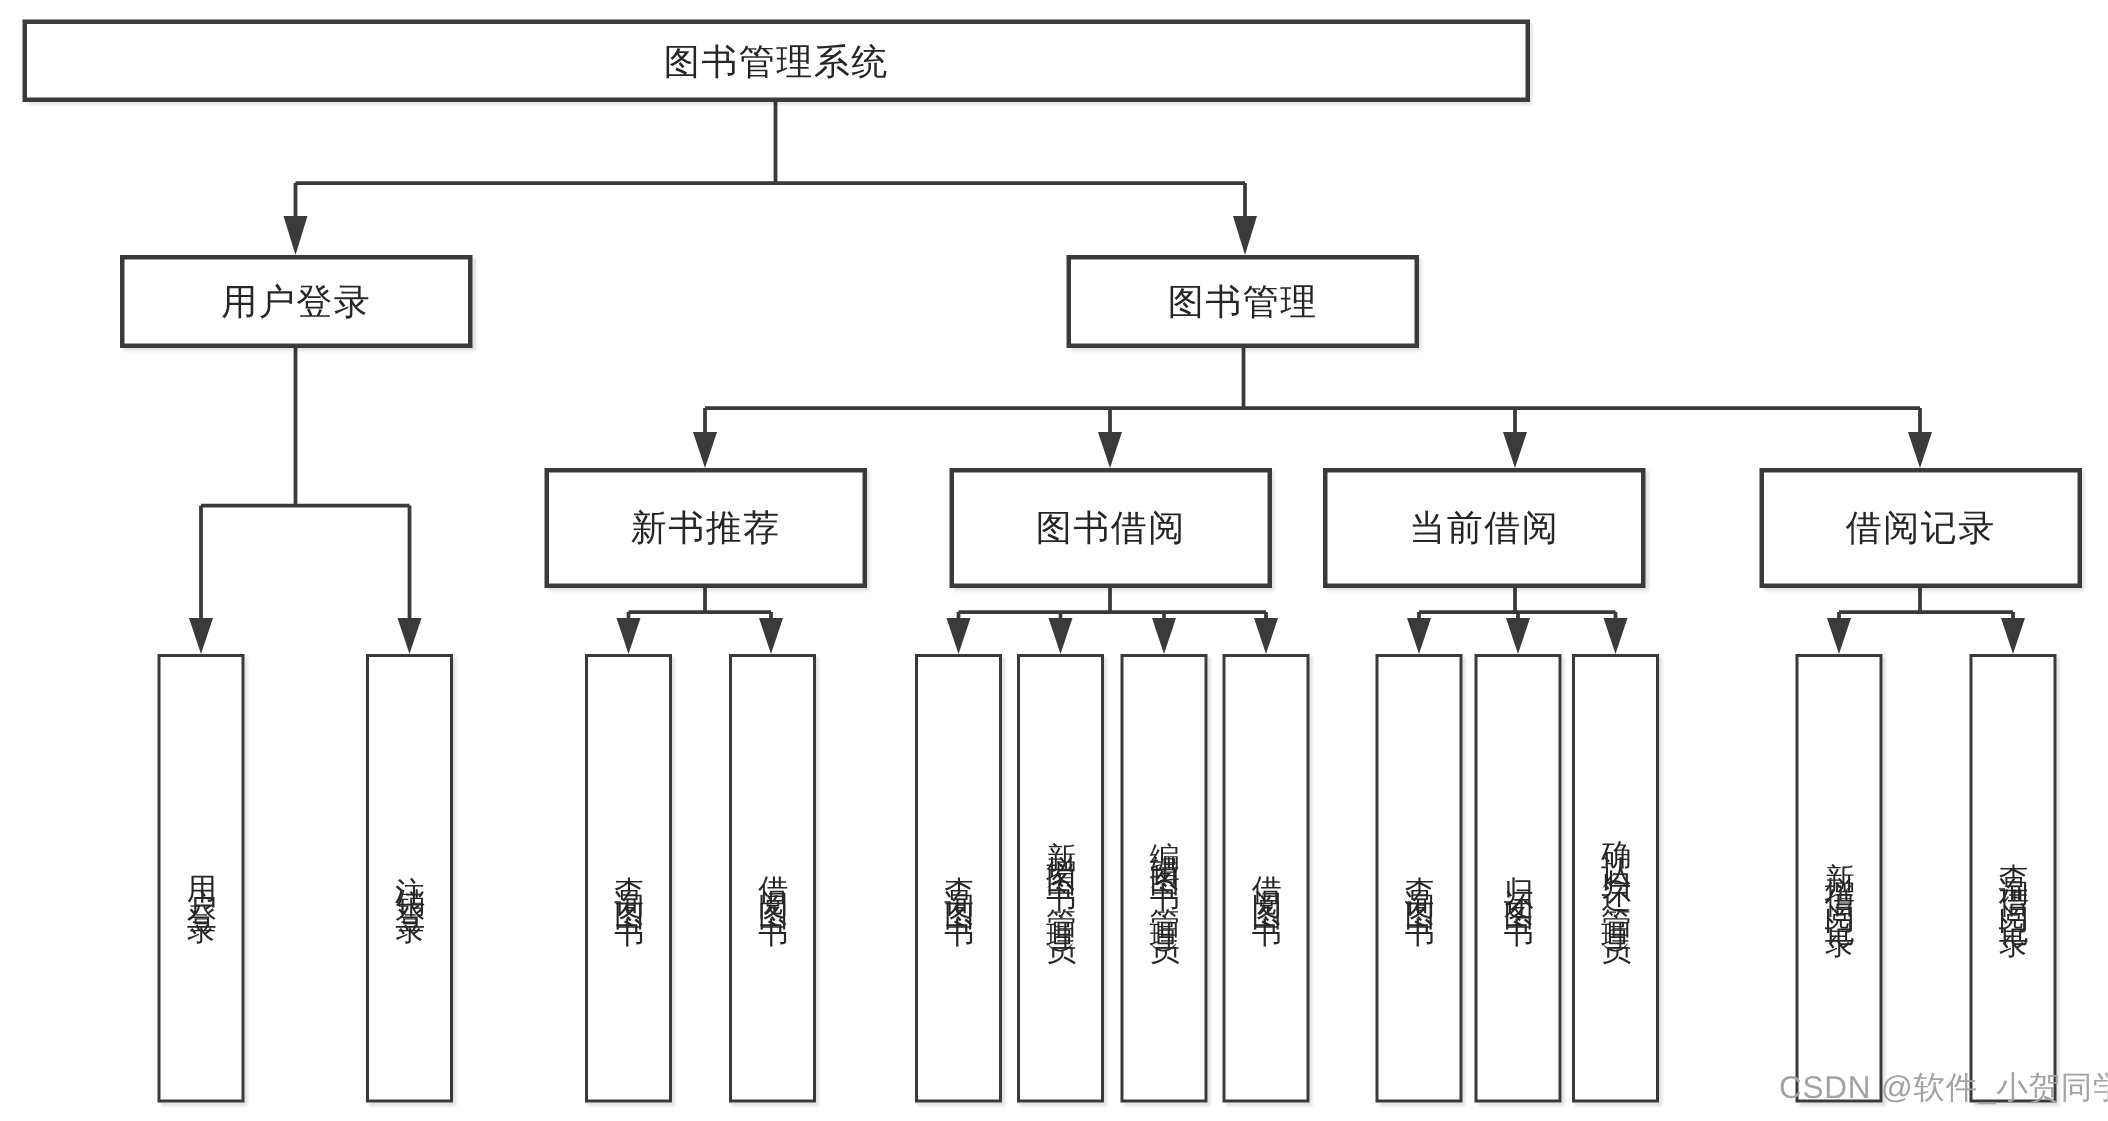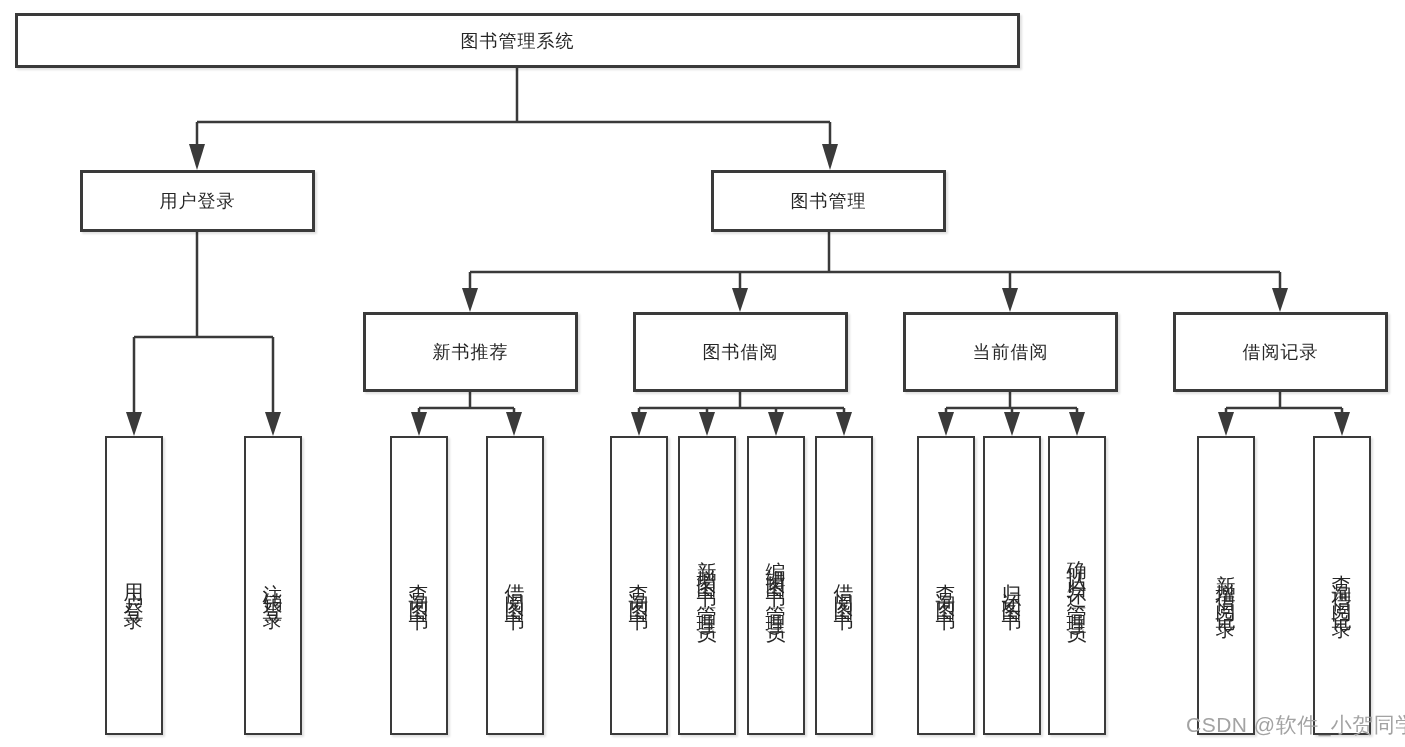--- a/index.html
+++ b/index.html
@@ -17,34 +17,34 @@
     width: 1405px; height: 747px;
     z-index: 0;
   }
   .node {
     position: absolute;
     background: #ffffff;
     border: 3px solid #3a3a3a;
     display: flex;
     align-items: center;
     justify-content: center;
-    font-size: 18px;
+    font-size: 24px;
     letter-spacing: 1px;
     color: #262626;
     z-index: 1;
     box-shadow: 2px 2px 2px rgba(0,0,0,0.12);
   }
   .root  { left: 15px;  top: 13px;  width: 1005px; height: 55px; }
   .lvl2  { top: 170px; width: 235px; height: 62px; }
   .b-user { left: 80px; }
   .b-book { left: 711px; text-align: right; }
   .lvl3  { top: 312px; width: 215px; height: 80px; }
   .g-rec { left: 363px; }
   .g-bor { left: 633px; }
-  .g-cur { left: 903px; }
+  .g-cur { left: 882px; }
   .g-log { left: 1173px; text-align: center; }
   .leaf {
     position: absolute;
     top: 436px;
     width: 58px;
     height: 299px;
     background: #ffffff;
     border: 2px solid #3a3a3a;
     display: flex;
     align-items: center;

